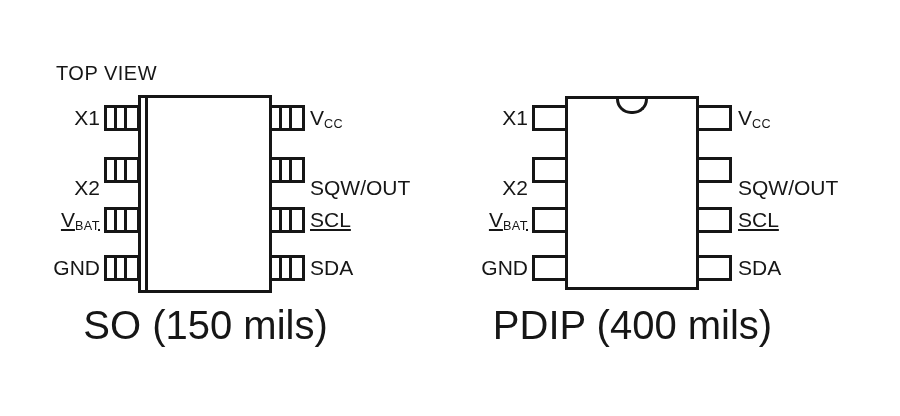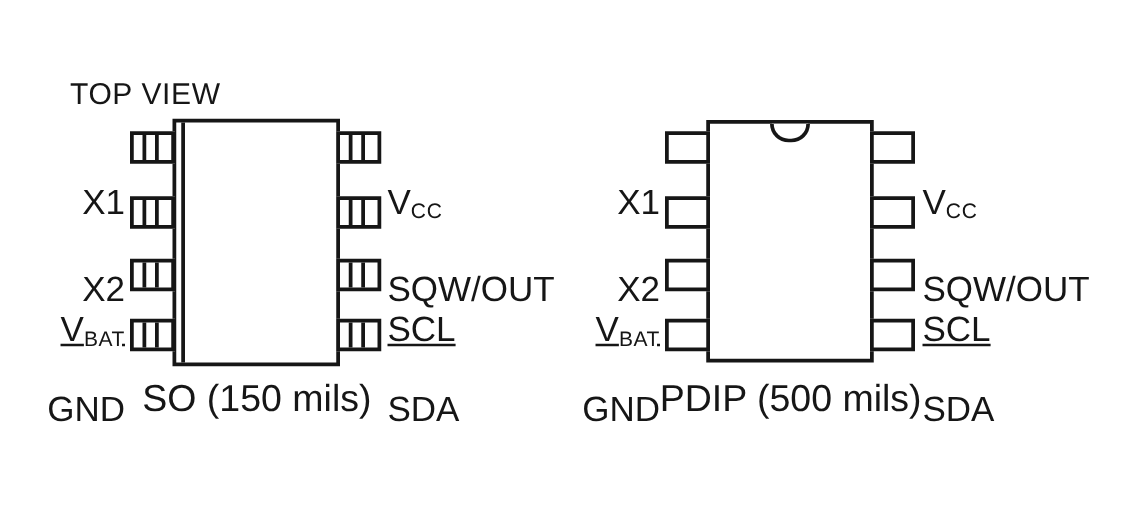--- a/index.html
+++ b/index.html
@@ -10,21 +10,21 @@
   .canvas{
     --ink:#161616;
     position:relative;
     width:900px;height:416px;
     background:#ffffff;
     overflow:hidden;
     color:var(--ink);
   }
   .top-view{
     position:absolute;left:56px;top:62px;
-    font-size:24px;letter-spacing:0.5px;
+    font-size:20px;letter-spacing:0.5px;
     color:var(--ink);
   }
   
   .pkg-body{
     position:absolute;box-sizing:border-box;
     border:3px solid var(--ink);
     background:#ffffff;
   }
   #so-body{left:138px;top:95px;width:134px;height:198px;}
   #so-edge-line{
@@ -51,33 +51,33 @@
     background:var(--ink);
   }
   .pin.striped::before{left:7px;}
   .pin.striped::after{left:17px;}
   .r1{top:105px;} .r2{top:157px;} .r3{top:207px;} .r4{top:255px;}
   .so-l{left:104px;} .so-r{left:269px;}
   .pdip-l{left:532px;} .pdip-r{left:696px;}
   
   .lbl{
     position:absolute;
-    font-size:28px;line-height:36px;
-    color:var(--ink);white-space:nowrap;margin-top:44px;
+    font-size:21px;line-height:36px;
+    color:var(--ink);white-space:nowrap;
   }
-  .lr1{top:100px;} .lr2{top:170px;} .lr3{top:202px;text-decoration:underline;} .lr4{top:266px;}
+  .lr1{top:100px;} .lr2{top:170px;} .lr3{top:202px;text-decoration:underline;} .lr4{top:250px;}
   .lbl-left-so{left:10px;width:90px;text-align:right;}
   .lbl-right-so{left:310px;width:230px;text-align:left;}
   .lbl-left-pdip{left:432px;width:96px;text-align:right;}
   .lbl-right-pdip{left:738px;width:160px;text-align:left;}
   .sub{font-size:0.6em;vertical-align:-0.22em;letter-spacing:0.5px;}
   
   .caption{
     position:absolute;top:303px;
-    font-size:30px;text-align:center;
+    font-size:40px;text-align:center;
     color:var(--ink);white-space:nowrap;
   }
   #so-caption{left:63px;width:285px;}
   #pdip-caption{left:490px;width:285px;}
 </style>
 </head>
 <body>
 
 <div class="canvas" style="--ink: #161616; background: rgb(255, 255, 255);">
 
@@ -127,16 +127,16 @@
     <div class="lbl lbl-left-pdip lr1"><span>X1</span><span class="sub"></span></div>
     <div class="lbl lbl-left-pdip lr2"><span>X2</span><span class="sub"></span></div>
     <div class="lbl lbl-left-pdip lr3"><span>V</span><span class="sub">BAT</span></div>
     <div class="lbl lbl-left-pdip lr4"><span>GND</span><span class="sub"></span></div>
 
     <div class="lbl lbl-right-pdip lr1"><span>V</span><span class="sub">CC</span></div>
     <div class="lbl lbl-right-pdip lr2"><span>SQW/OUT</span><span class="sub"></span></div>
     <div class="lbl lbl-right-pdip lr3"><span>SCL</span><span class="sub"></span></div>
     <div class="lbl lbl-right-pdip lr4"><span>SDA</span><span class="sub"></span></div>
 
-    <div class="caption" id="pdip-caption">PDIP (500 mils)</div>
+    <div class="caption" id="pdip-caption">PDIP (400 mils)</div>
   </div>
 
 </div>
 
 </body></html>

